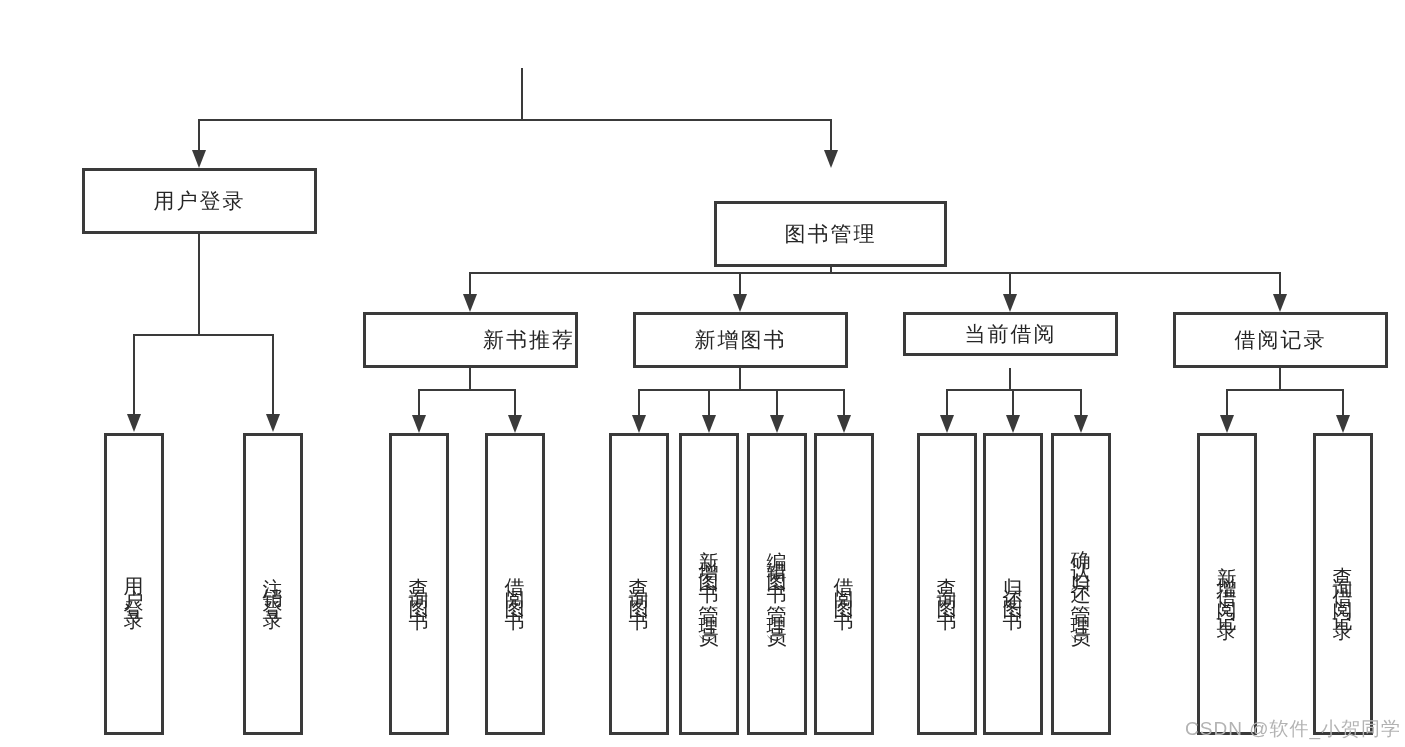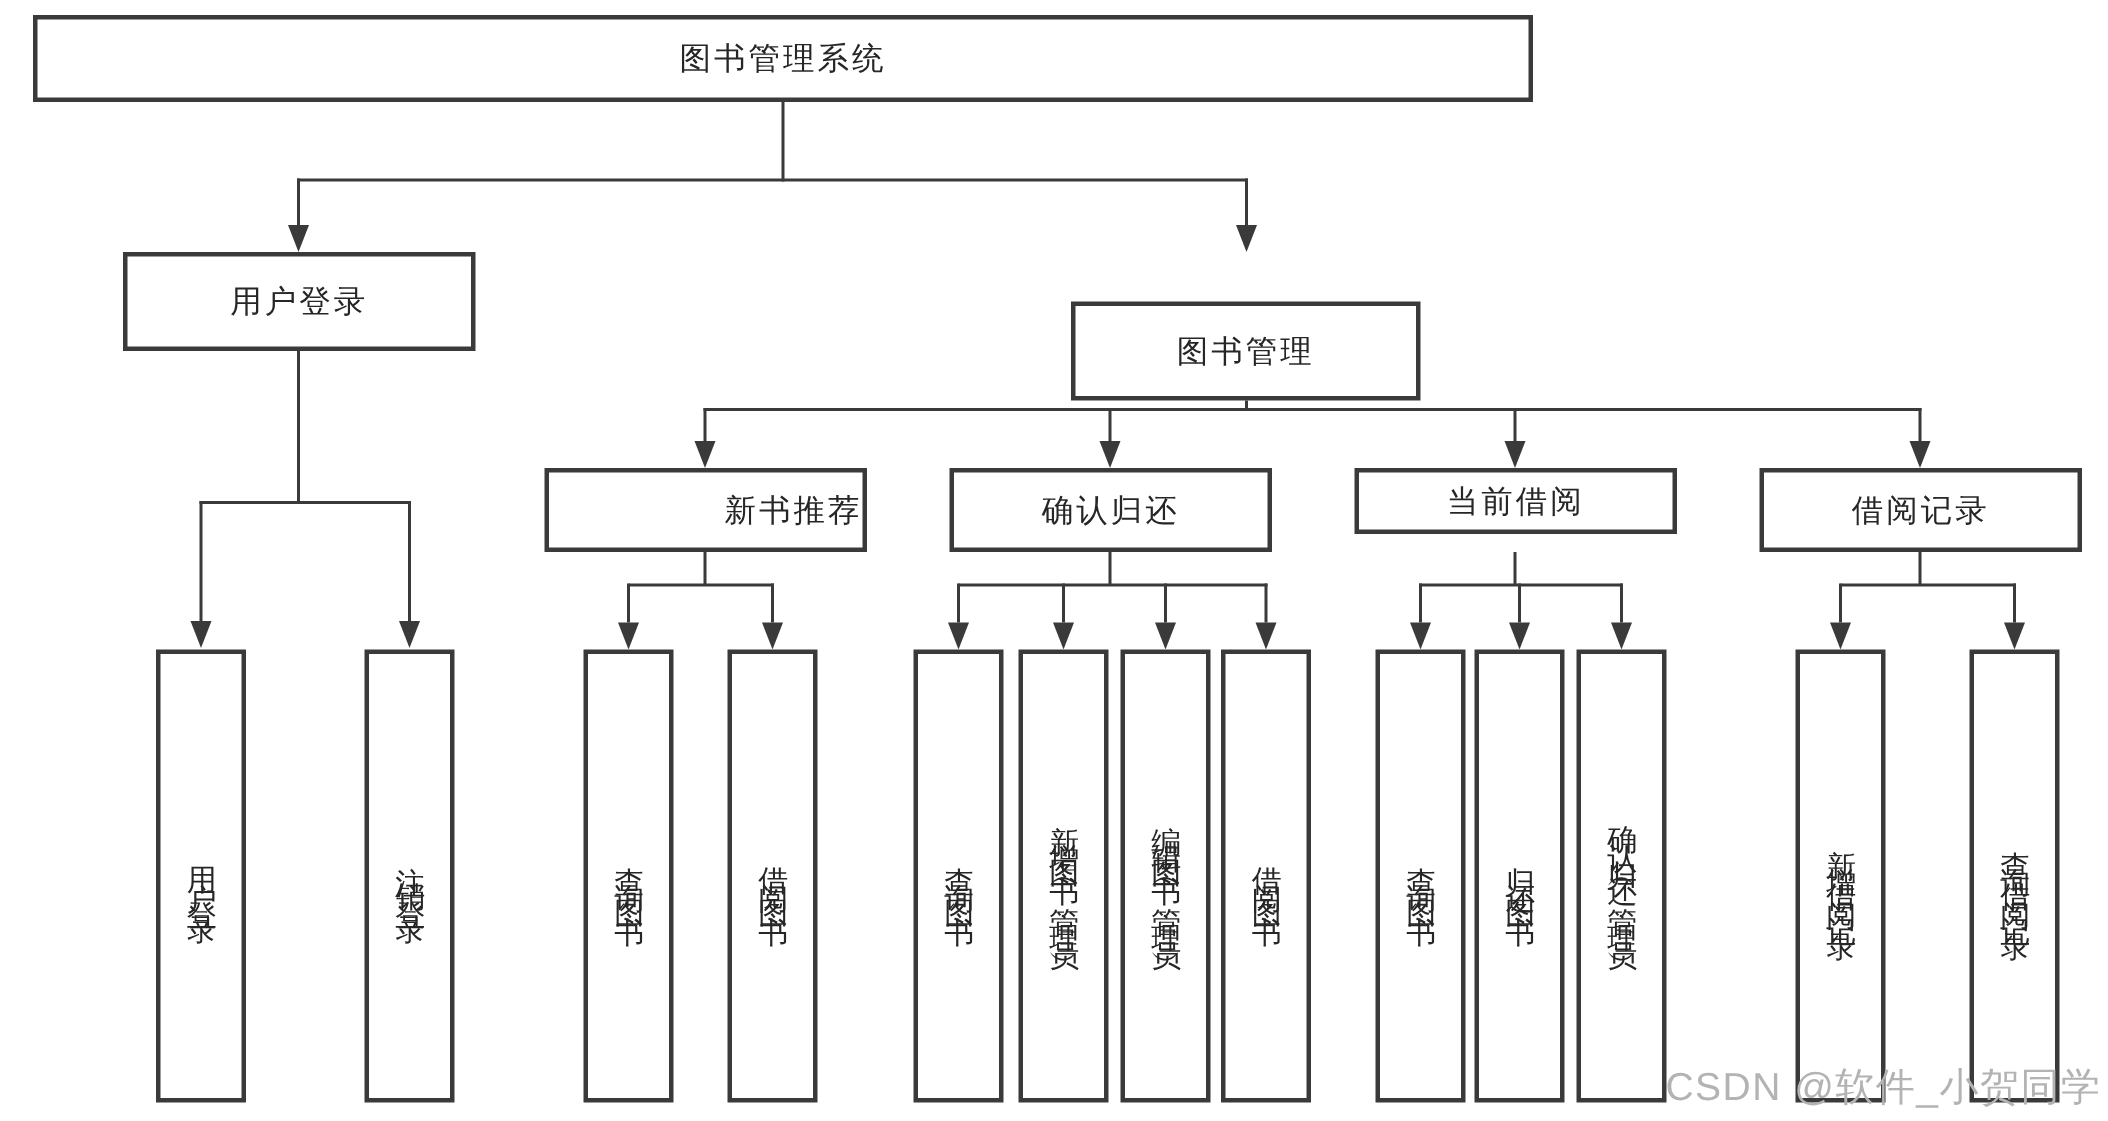--- a/index.html
+++ b/index.html
@@ -21,21 +21,21 @@
     writing-mode:vertical-lr;text-orientation:mixed;white-space:nowrap;
     font-size:20px;letter-spacing:11px;line-height:1;color:#262626;
   }
   .line{position:absolute;background:#3a3a3a;}
   .arrow{
     position:absolute;width:0;height:0;
     border-left:7px solid transparent;border-right:7px solid transparent;
     border-top:18px solid #3a3a3a;
   }
   .watermark{
-    position:absolute;right:4px;bottom:5px;font-size:26px;letter-spacing:1px;
+    position:absolute;right:4px;bottom:5px;font-size:19px;letter-spacing:1px;
     color:#b3b3b3;z-index:5;
   }
 </style>
 </head>
 <body>
 
 <div id="stage">
 
   <div class="line" style="left:521px;top:68px;width:2px;height:53px;"></div>
   <div class="line" style="left:198px;top:119px;width:634px;height:2px;"></div>
@@ -89,36 +89,33 @@
   <div class="arrow" style="left:632px;top:415px;"></div>
   <div class="arrow" style="left:702px;top:415px;"></div>
   <div class="arrow" style="left:770px;top:415px;"></div>
   <div class="arrow" style="left:837px;top:415px;"></div>
   <div class="arrow" style="left:940px;top:415px;"></div>
   <div class="arrow" style="left:1006px;top:415px;"></div>
   <div class="arrow" style="left:1074px;top:415px;"></div>
   <div class="arrow" style="left:1220px;top:415px;"></div>
   <div class="arrow" style="left:1336px;top:415px;"></div>
 
-  <div class="box" style="left:22px;top:10px;width:1000px;height:58px;">
-    <span>图书管理系统</span>
-  </div>
 
   <div class="box" style="left:82px;top:168px;width:235px;height:66px;">
     <span>用户登录</span>
   </div>
   <div class="box" style="left:714px;top:168px;width:233px;height:66px;margin-top:33px;">
     <span>图书管理</span>
   </div>
 
   <div class="box" style="left:363px;top:312px;width:215px;height:56px;justify-content:flex-end;">
     <span>新书推荐</span>
   </div>
   <div class="box" style="left:633px;top:312px;width:215px;height:56px;">
-    <span>确认归还</span>
+    <span>新增图书</span>
   </div>
   <div class="box" style="left:903px;top:312px;width:215px;height:44px;">
     <span>当前借阅</span>
   </div>
   <div class="box" style="left:1173px;top:312px;width:215px;height:56px;">
     <span>借阅记录</span>
   </div>
 
   <div class="leaf" style="left:104px;">
     <span class="vtext">用户登录</span>

